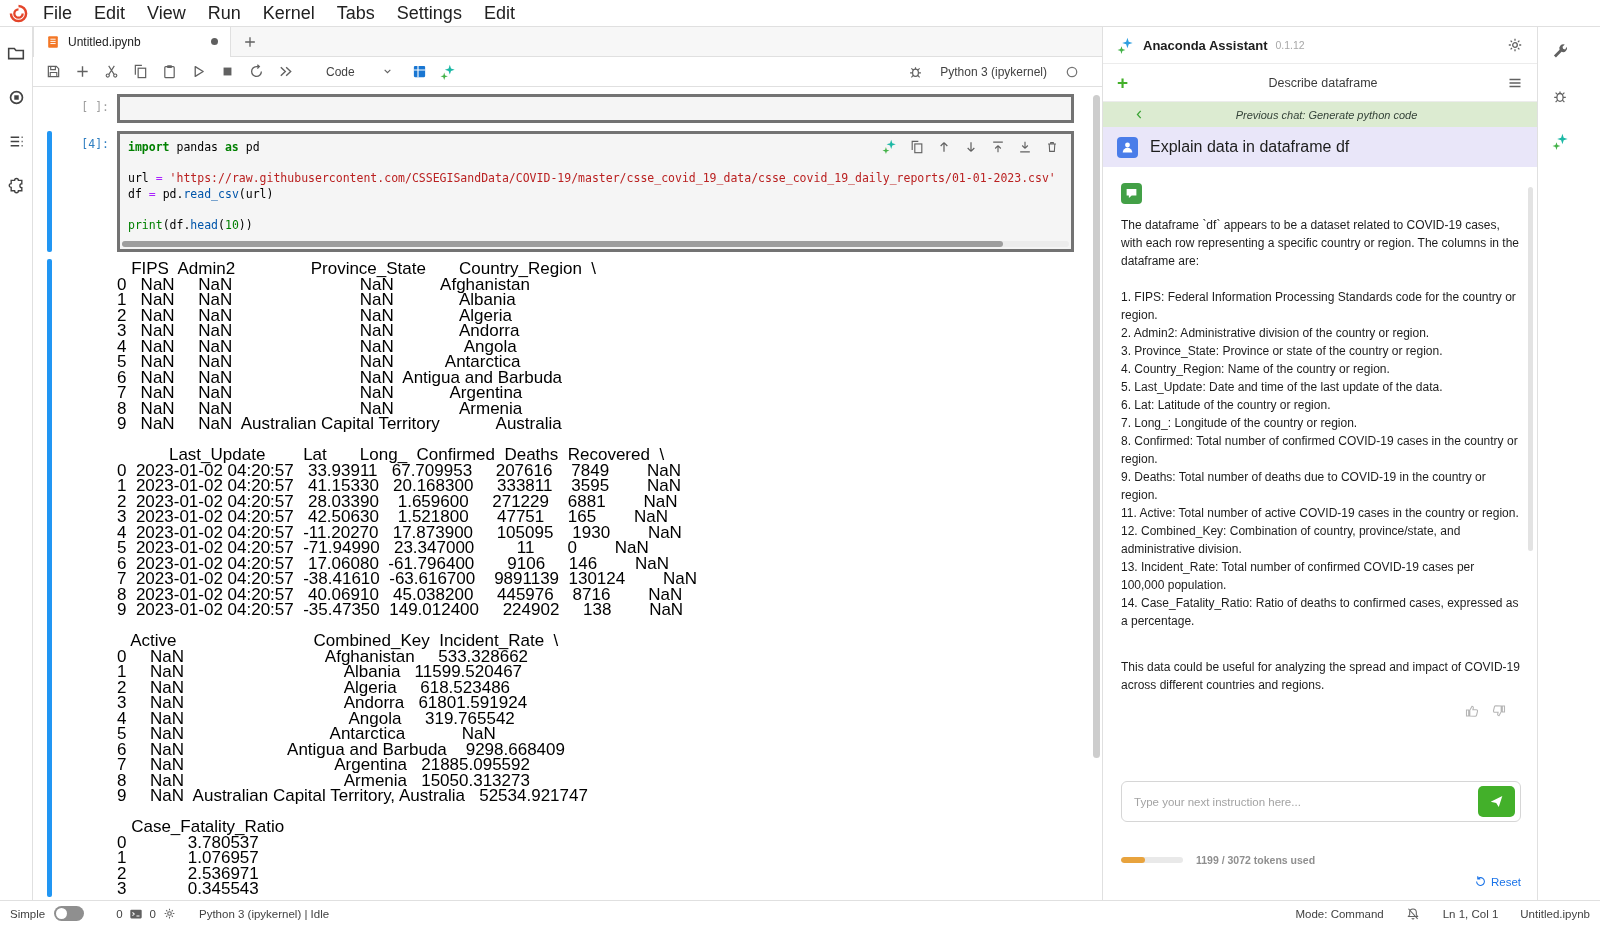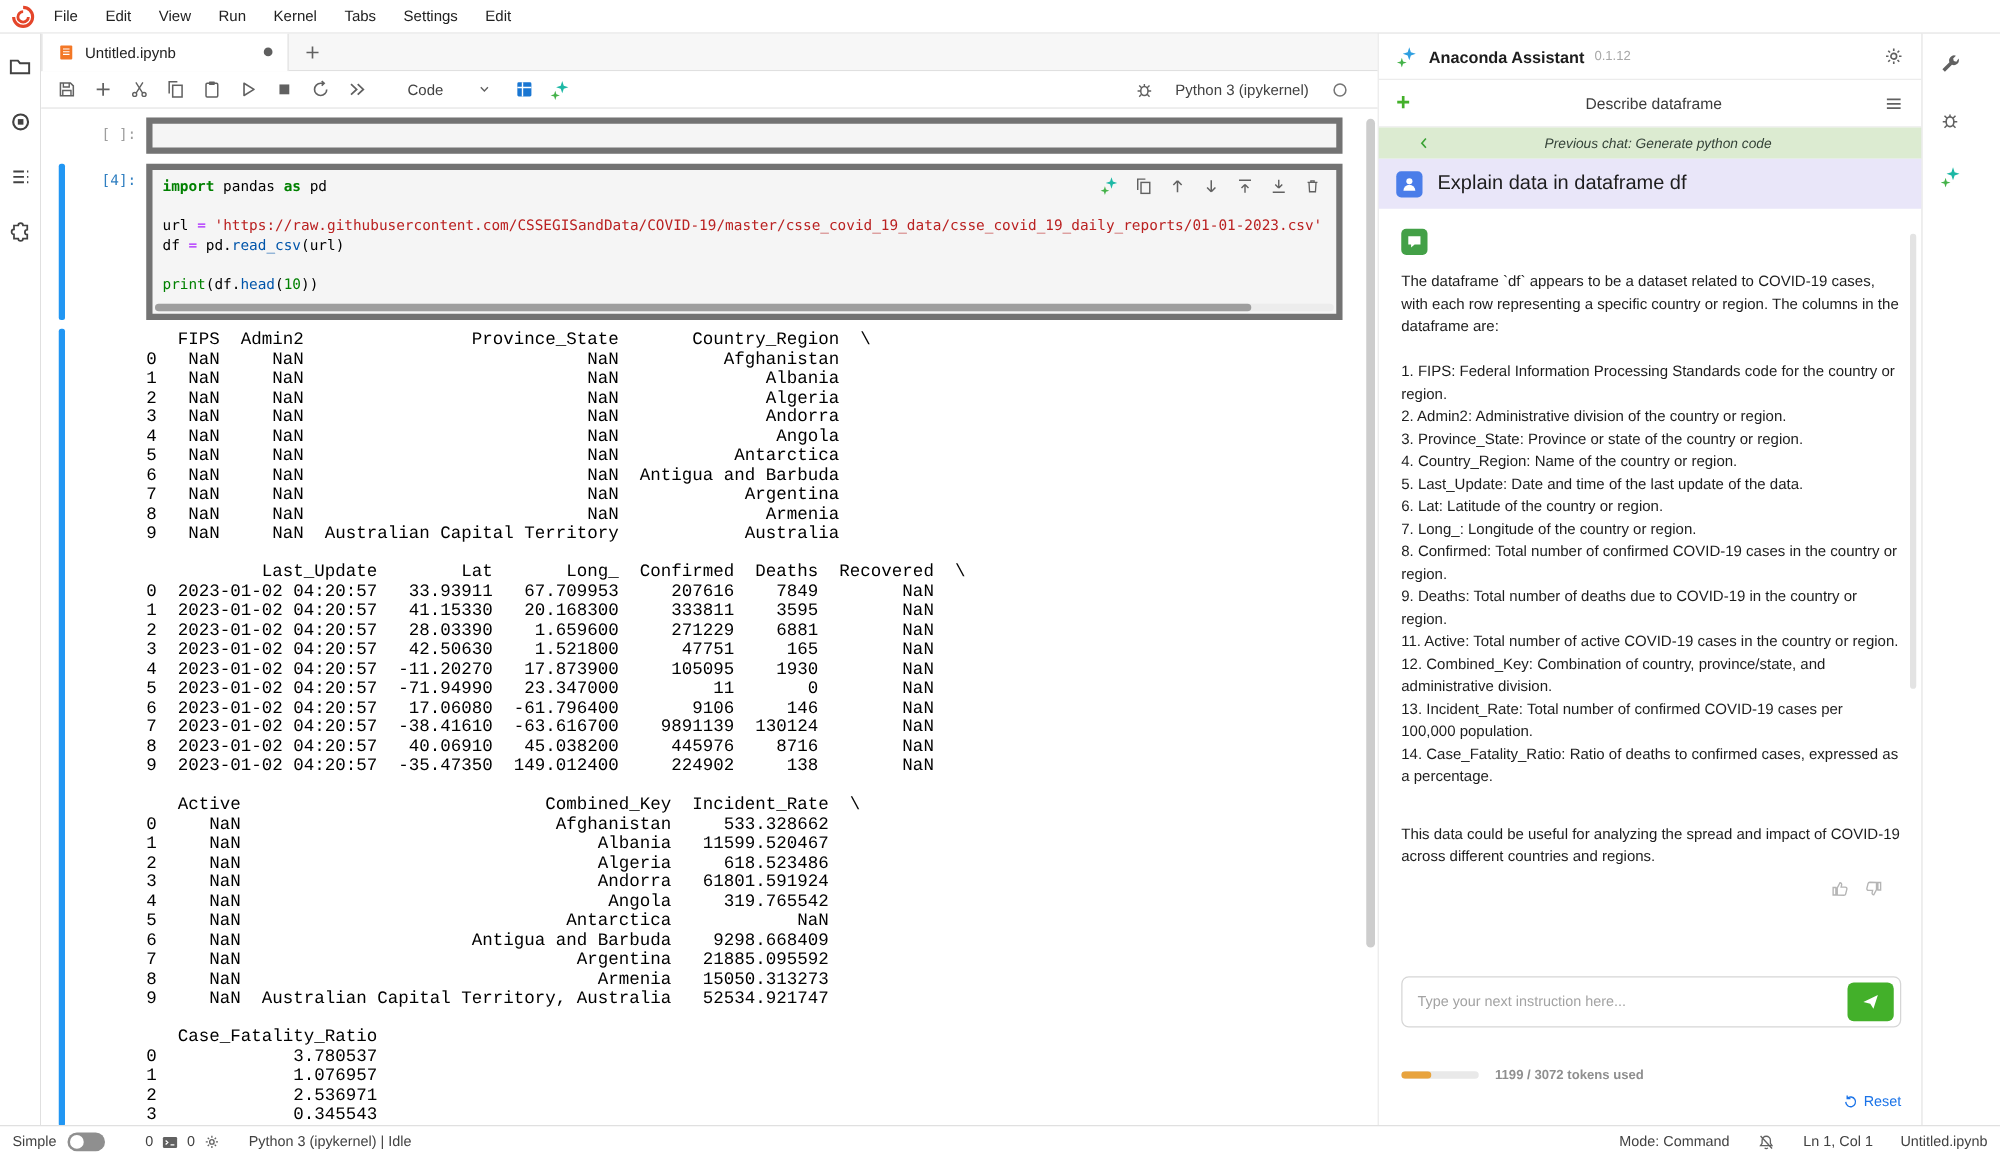--- a/index.html
+++ b/index.html
@@ -4,21 +4,21 @@
 <style>
 *{margin:0;padding:0;box-sizing:border-box;}
 html,body{width:1600px;height:926px;}
 body{font-family:"Liberation Sans",sans-serif;background:#fff;color:#212121;overflow:hidden;}
 svg{display:block;}
 .app{display:flex;flex-direction:column;width:1600px;height:926px;background:#fff;}
 
 .menubar{height:27px;flex:none;display:flex;align-items:center;background:#fff;border-bottom:1px solid #e0e0e0;padding:0 6px;}
 .logo{width:24px;height:22px;display:flex;align-items:center;justify-content:center;margin-right:2px;}
 .menu-items{display:flex;}
-.menu-item{font-size:12px;padding:0 11px;line-height:26px;color:#212121;cursor:default;}
+.menu-item{font-size:18px;padding:0 11px;line-height:26px;color:#212121;cursor:default;}
 
 .main{flex:1;display:flex;min-height:0;}
 .left-sidebar{width:33px;flex:none;border-right:1px solid #e0e0e0;display:flex;flex-direction:column;align-items:center;padding-top:16px;gap:24px;background:#fff;}
 .side-btn{width:20px;height:20px;display:flex;align-items:center;justify-content:center;}
 .workspace{flex:1;min-width:0;display:flex;flex-direction:column;background:#fff;border-right:1px solid #e0e0e0;}
 
 .tabbar{height:30px;flex:none;background:#f7f7f7;display:flex;align-items:center;border-bottom:1px solid #e0e0e0;}
 .tab{height:30px;display:flex;align-items:center;background:#fff;border-right:1px solid #e0e0e0;border-left:1px solid #e0e0e0;padding:0 12px;width:198px;}
 .tab-label{font-size:12px;margin-left:8px;flex:1;color:#212121;}
 .tab-dot{width:7px;height:7px;border-radius:50%;background:#5f5f5f;}
@@ -32,38 +32,38 @@
 
 .nb-scroll{flex:1;min-height:0;position:relative;overflow:hidden;padding:7px 0 0 14px;background:#fff;}
 .v-scrollbar{position:absolute;top:2px;right:1px;bottom:2px;width:10px;}
 .v-thumb{position:absolute;top:6px;right:1px;width:7px;height:82%;background:#cdcdcd;border-radius:4px;}
 .cell-row{display:flex;align-items:stretch;}
 .collapser{width:5px;border-radius:2px;flex:none;margin-right:9px;background:transparent;}
 .collapser.active{background:#2196f3;}
 .prompt{width:56px;flex:none;text-align:right;padding:6px 8px 0 0;font-family:"DejaVu Sans Mono",monospace;font-size:11.5px;}
 .prompt.blue{color:#307fc1;}
 .prompt.gray{color:#9e9e9e;}
-.editor{flex:1;background:#f5f5f5;border:5px solid #737373;margin-right:28px;position:relative;}
+.editor{flex:1;background:#f5f5f5;border:3px solid #737373;margin-right:28px;position:relative;}
 .empty-editor{height:29px;}
 .empty-cell{margin-bottom:8px;}
 .code-editor-box{padding:6px 8px 16px 8px;font-family:"DejaVu Sans Mono",monospace;font-size:11.5px;line-height:15.5px;white-space:pre;overflow:hidden;color:#000;}
 .code-line{min-height:15.5px;}
 .tok-kw{color:#008000;font-weight:bold;}
 .tok-str{color:#ba2121;}
 .tok-op{color:#aa22ff;}
 .tok-bi{color:#008000;}
 .tok-prop{color:#0055aa;}
 .tok-num{color:#008000;}
 .tok-pl{color:#000;}
 .h-scrollbar{position:absolute;left:2px;right:2px;bottom:2px;height:6px;background:#ececec;border-radius:3px;}
 .h-thumb{height:6px;width:93%;background:#9e9e9e;border-radius:3px;}
 .cell-toolbar{position:absolute;top:5px;right:12px;display:flex;gap:12px;align-items:center;}
 .ct-btn{width:15px;height:15px;display:flex;align-items:center;justify-content:center;}
 .output-row{margin-top:7px;}
-.output-pre{flex:1;font-family:Liberation Mono, monospace;font-size:14px;line-height:15.5px;color:#000;white-space:pre;overflow:hidden;padding-top:2px;}
+.output-pre{flex:1;font-family:Liberation Sans, sans-serif;font-size:17px;line-height:15.5px;color:#000;white-space:pre;overflow:hidden;padding-top:2px;}
 
 .assistant{width:434px;flex:none;display:flex;flex-direction:column;background:#fff;min-height:0;position:relative;}
 .as-header{height:37px;flex:none;display:flex;align-items:center;padding:0 14px;border-bottom:1px solid #ececec;}
 .as-title{font-size:13px;font-weight:bold;margin-left:9px;color:#1d1d1d;}
 .as-version{font-size:10.5px;color:#a8a8a8;margin-left:8px;}
 .spacer{flex:1;}
 .as-subheader{height:38px;flex:none;display:flex;align-items:center;padding:0 14px;border-bottom:1px solid #ececec;}
 .as-plus{color:#43b02a;font-size:19px;font-weight:bold;width:22px;line-height:19px;}
 .as-chat-title{flex:1;text-align:center;font-size:12.5px;color:#3c3c3c;}
 .as-prevchat{height:25px;flex:none;display:flex;align-items:center;background:#dcebd1;padding:0 30px;font-style:italic;}

